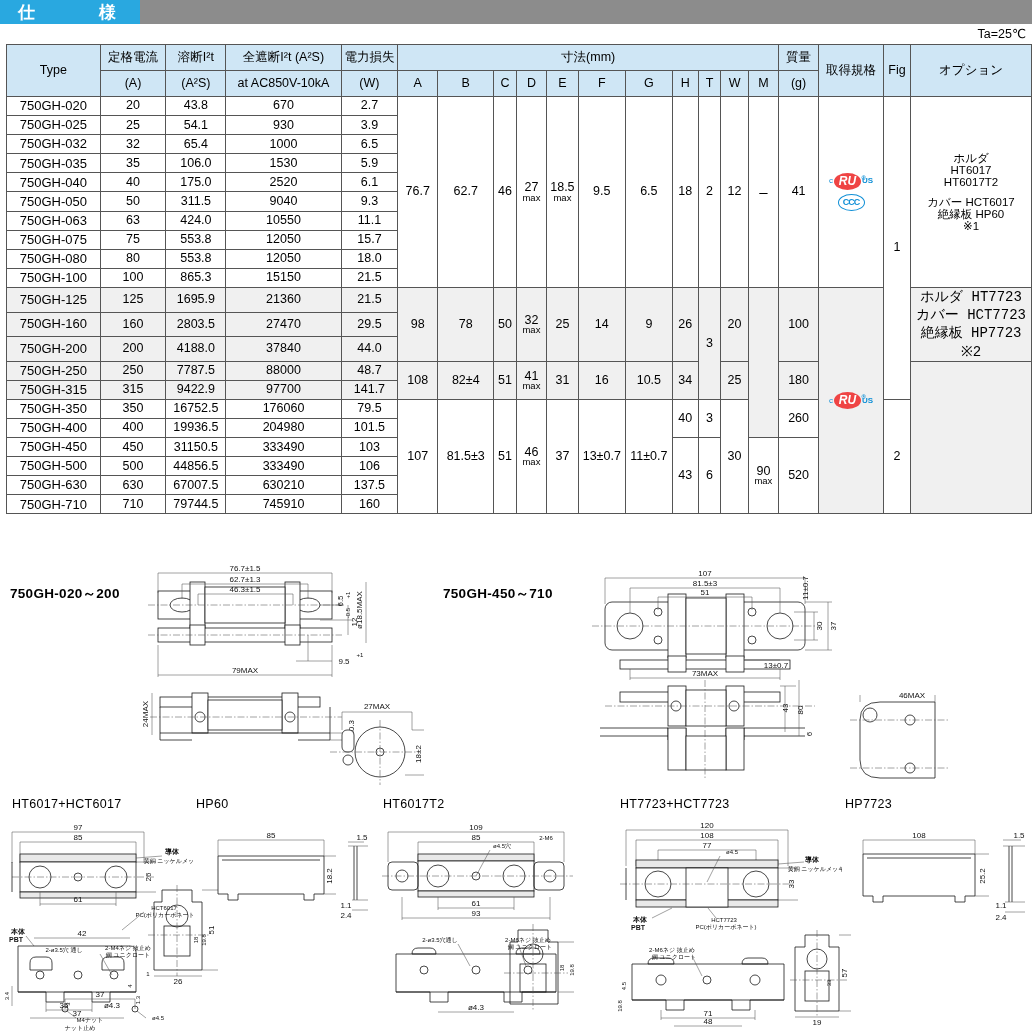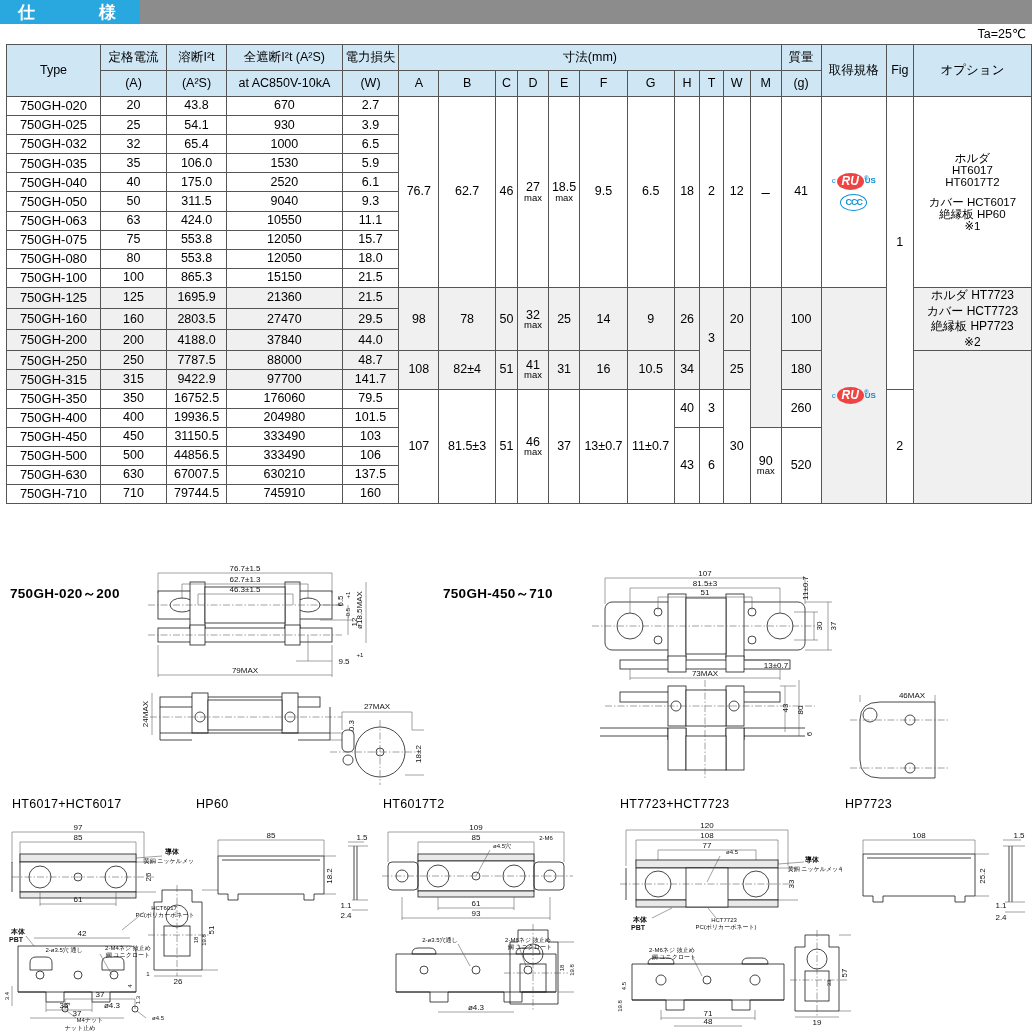--- a/index.html
+++ b/index.html
@@ -84,21 +84,21 @@
   }
   .ccc-mark {
     margin: 4px auto 0;
     width: 27px; height: 17px;
     border: 1.4px solid #0f8fd6;
     border-radius: 50%;
     color: #0f8fd6; font-size: 9px; font-weight: bold;
     line-height: 14px; letter-spacing: -1px;
   }
   .opt-cell { font-size: 11.5px; line-height: 1.35; padding: 3px 2px; }
-  .opt-cell.small { font-size: 12px; line-height: 1.3; }
+  .opt-cell.small { font-size: 14px; line-height: 1.3; font-family: Liberation Mono, monospace; }
 
   
   .footnotes {
     position: absolute; right: 8px; top: 508px;
     font-size: 11.5px; line-height: 1.45; text-align: left;
   }
   .footnotes b { font-weight: bold; }
 
   
   .dwg-label {

